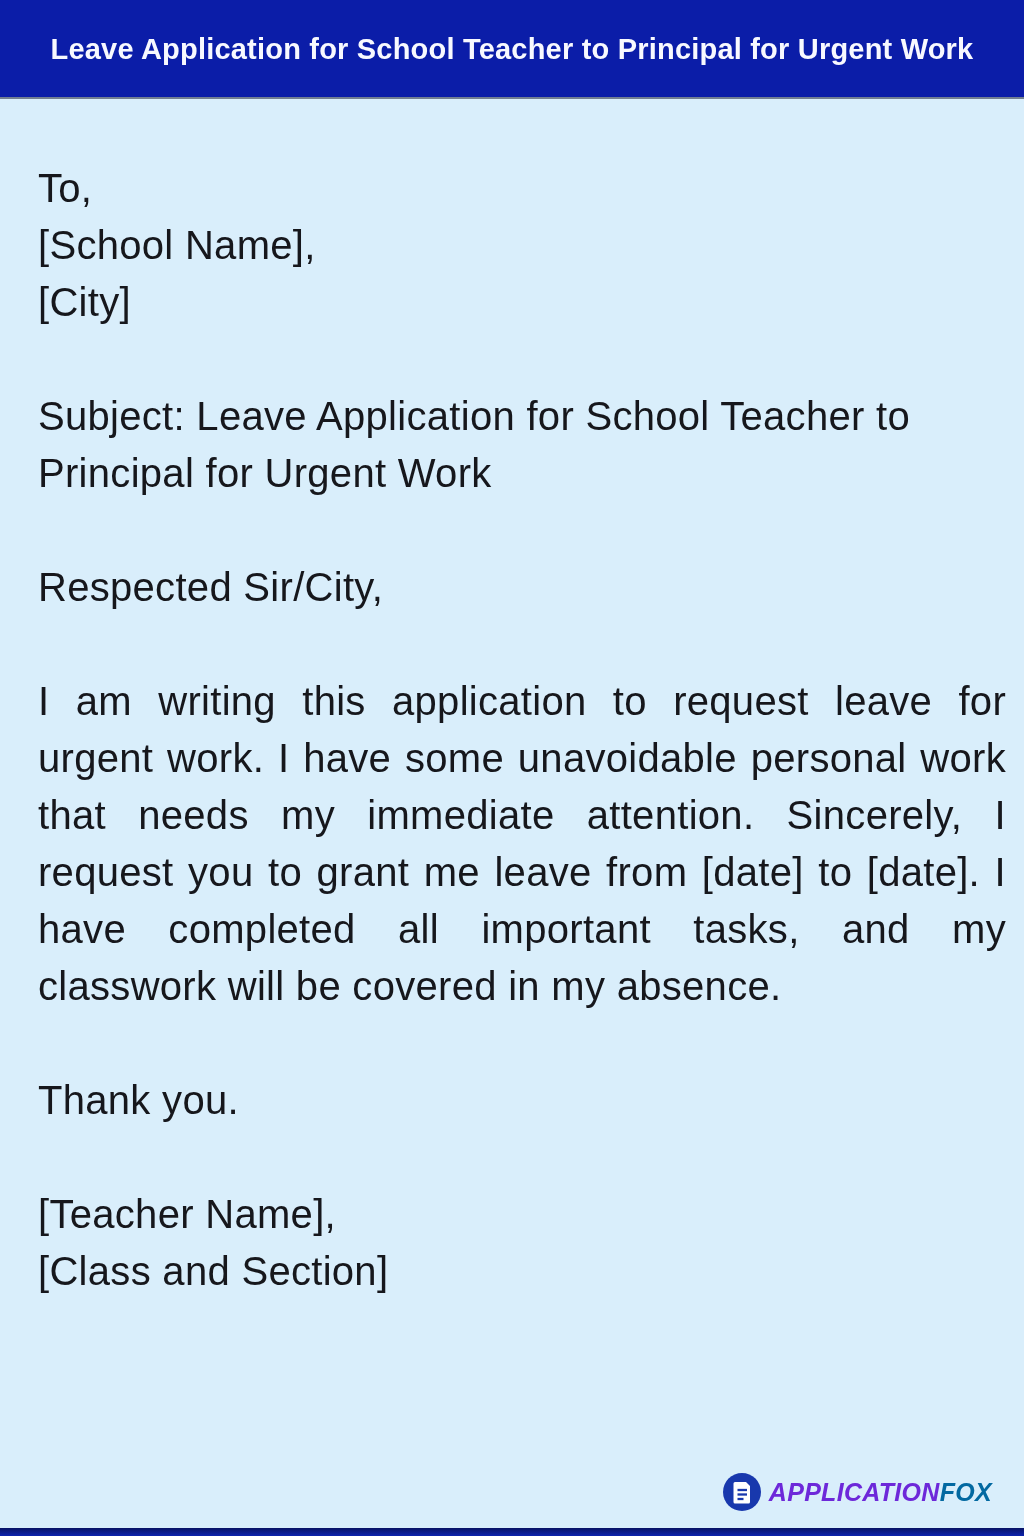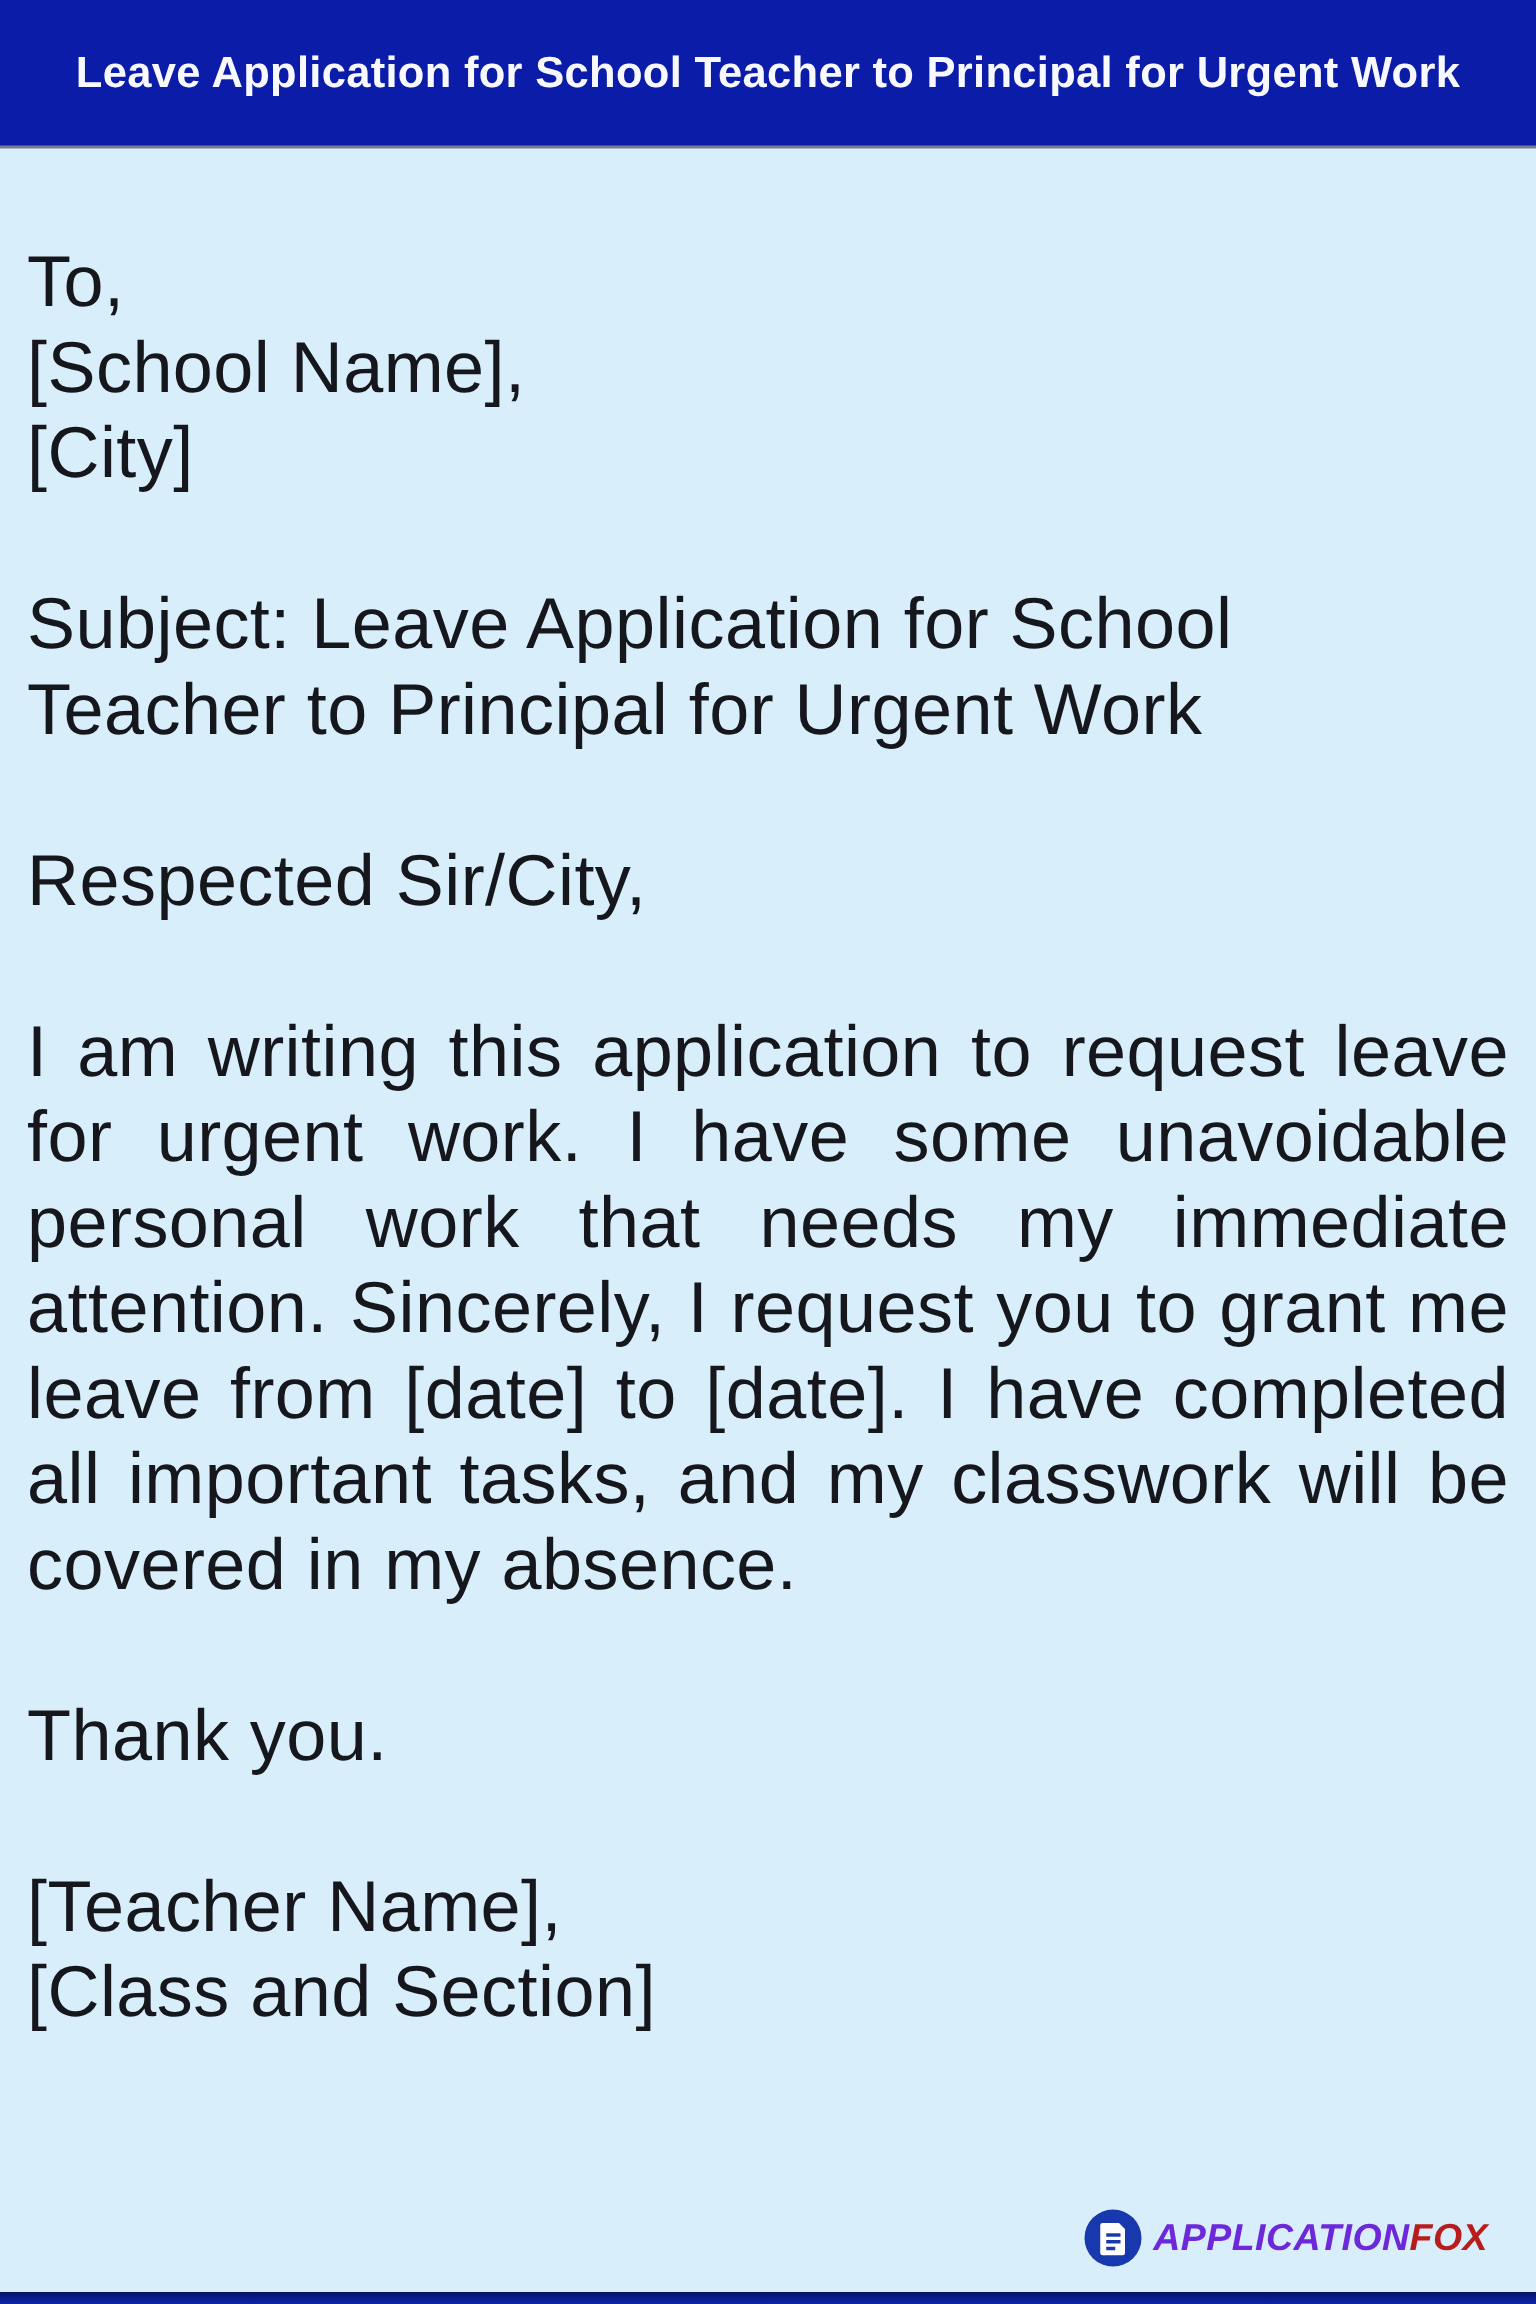--- a/index.html
+++ b/index.html
@@ -34,23 +34,24 @@
     line-height: 44px;
     font-weight: 700;
     text-align: left;
     letter-spacing: 0.2px;
   }
   
   .content {
     box-sizing: border-box;
     padding: 0 18px;
     color: #16171c;
-    font-size: 48px;
+    font-size: 40px;
     line-height: 57px;
     letter-spacing: 0.3px;
+    margin-left: 20px;
   }
   .content p, .content .lines {
     margin: 57px 0 0 0;
   }
   .content .address {
     margin-top: 63px;
   }
   .paragraph {
     text-align: justify;
   }
@@ -67,21 +68,21 @@
     display: block;
   }
   .logo-text {
     font-style: italic;
     font-weight: 700;
     font-size: 25px;
     letter-spacing: 0.3px;
     white-space: nowrap;
   }
   .logo-app { color: #6d28d9; }
-  .logo-fox { color: #b91c1c; }
+  .logo-fox { color: #0369a1; }
   
   .footerbar {
     position: absolute;
     left: 0;
     right: 0;
     bottom: 0;
     height: 8px;
     background: linear-gradient(180deg, #081264 0%, #0c23ae 100%);
   }
 </style>

